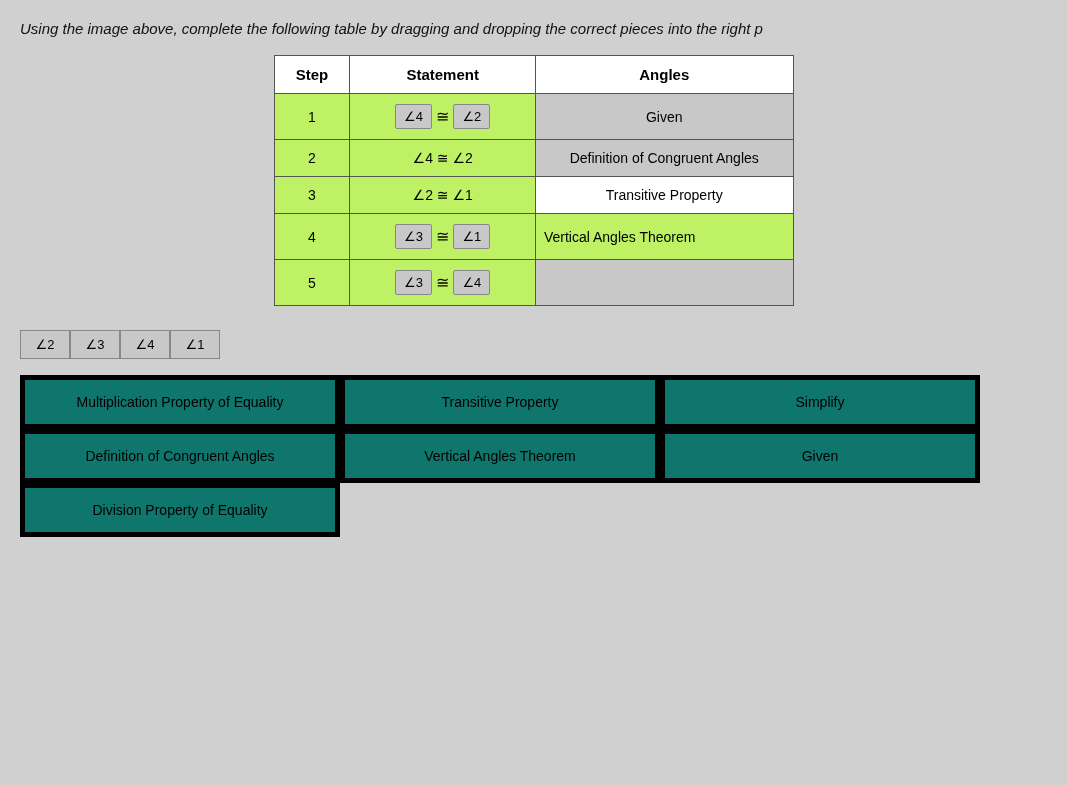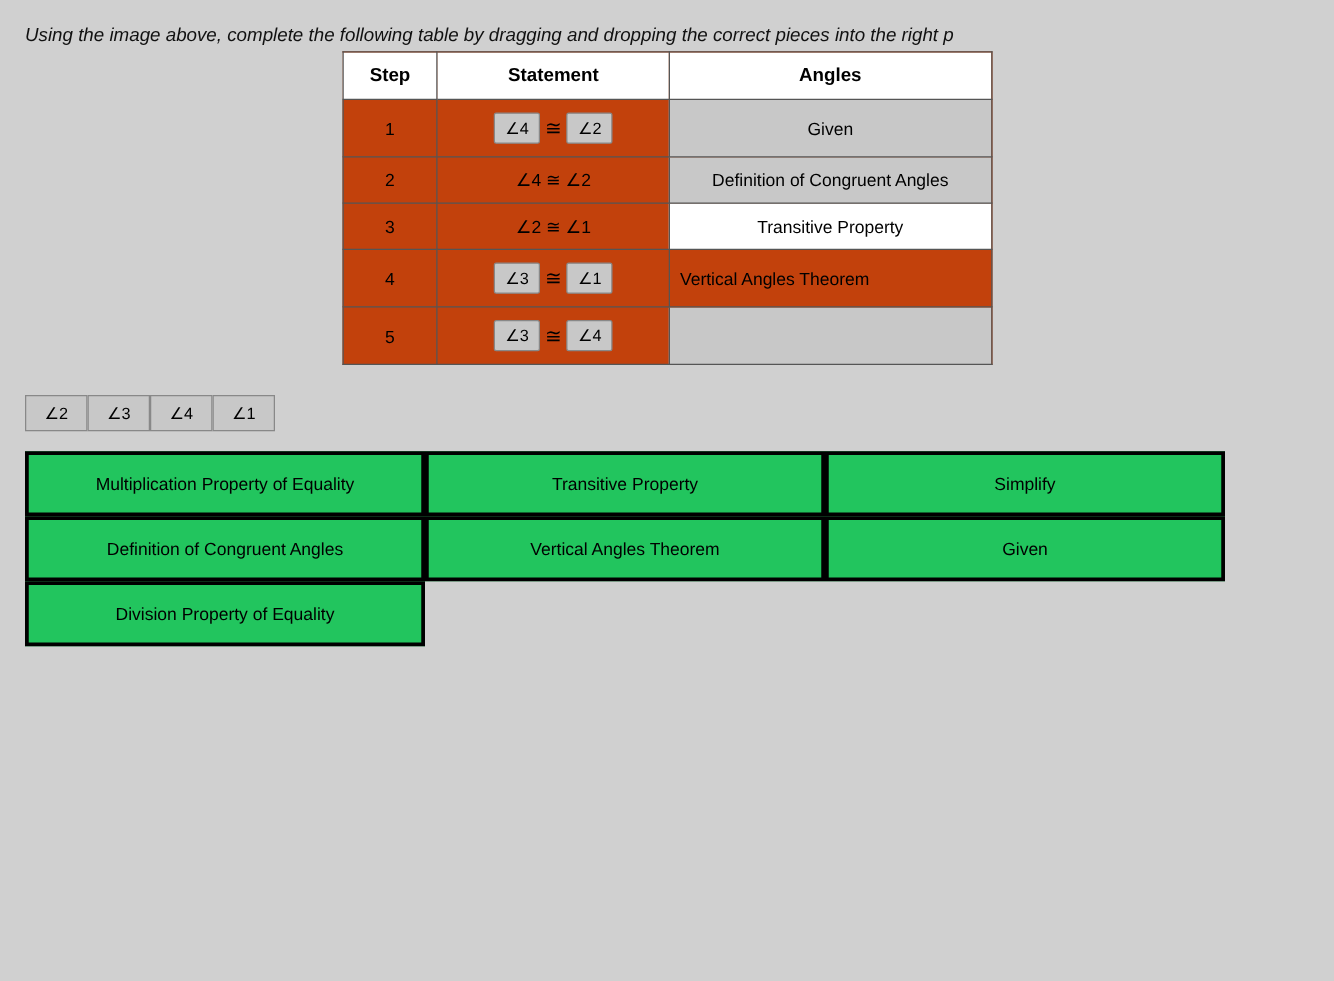--- a/index.html
+++ b/index.html
@@ -8,33 +8,33 @@
       font-family: Arial, sans-serif;
       font-size: 14px;
       padding: 20px;
       width: 1067px;
       min-height: 785px;
     }
 
     .instruction {
       font-size: 15px;
       color: #111;
-      margin-bottom: 4px;
+      margin-bottom: 18px;
       font-style: italic;
     }
 
     .table-container {
       display: flex;
       justify-content: center;
       margin-bottom: 24px;
     }
 
     table {
       border-collapse: collapse;
-      background: #c2410c;
+      background: #bef264;
       min-width: 520px;
     }
 
     table th, table td {
       border: 1px solid #555;
       padding: 10px 16px;
       text-align: center;
     }
 
     table thead th {
@@ -104,22 +104,22 @@
     }
 
     .drag-grid {
       display: grid;
       grid-template-columns: repeat(3, 1fr);
       gap: 0;
       max-width: 960px;
     }
 
     .drag-item {
-      background: #22c55e;
-      border: 3px solid #000000;
+      background: #0f766e;
+      border: 5px solid #000000;
       padding: 14px 20px;
       font-size: 14px;
       text-align: center;
       cursor: grab;
       min-height: 52px;
       display: flex;
       align-items: center;
       justify-content: center;
     }
 

